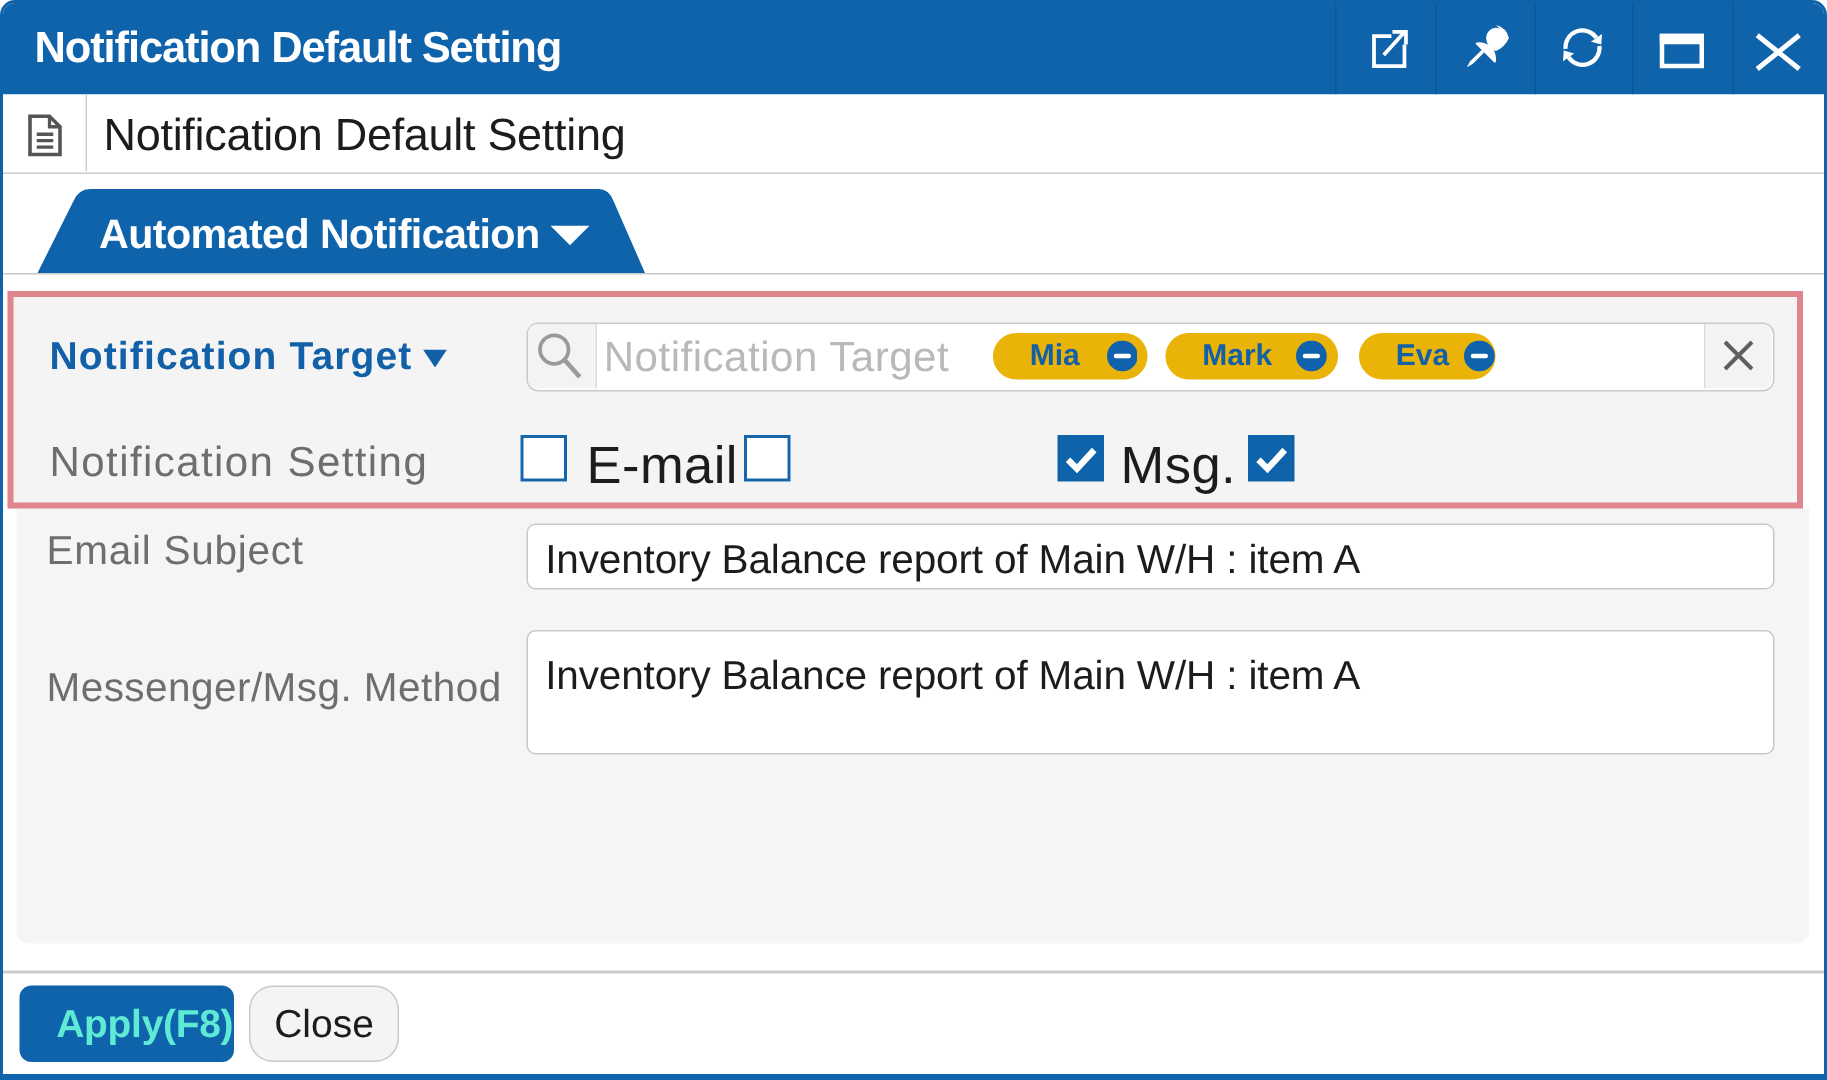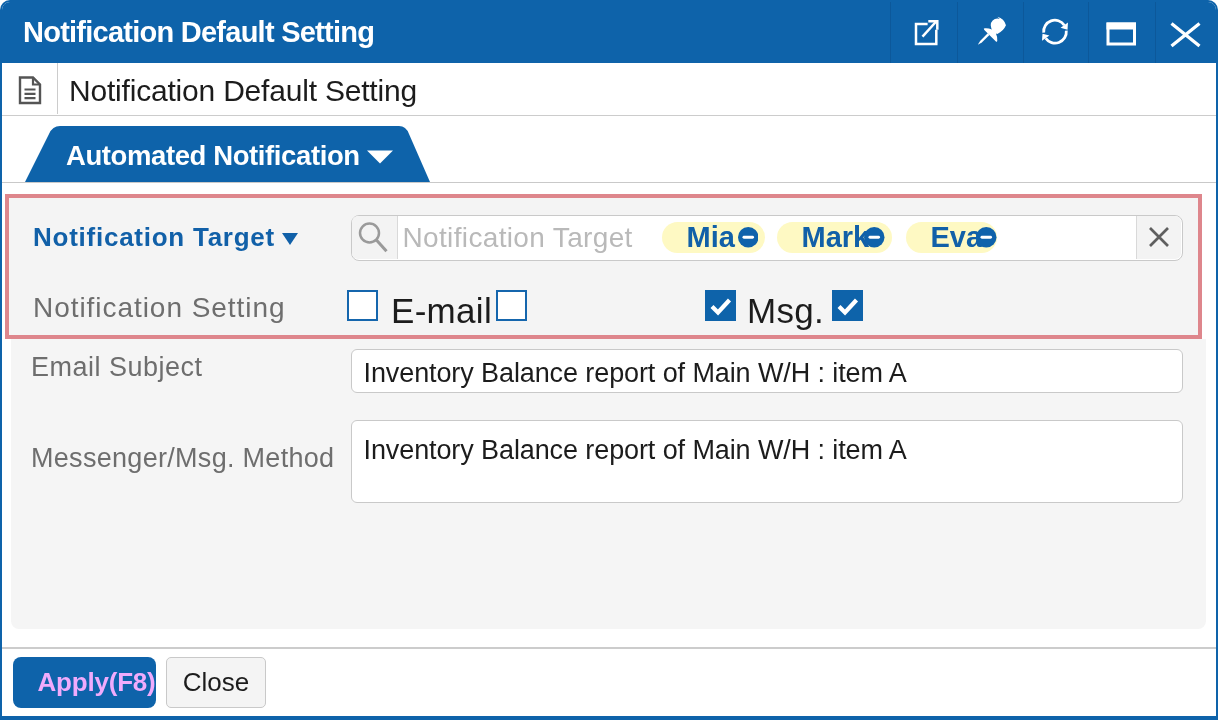--- a/index.html
+++ b/index.html
@@ -21,27 +21,27 @@
   .hline { position:absolute; left:0; top:179.5px; width:1214px; height:1.5px; background:#c9c9c9; }
   .graypanel { position:absolute; left:9px; top:337px; width:1195px; height:290px;
     background:#f5f5f5; border-radius:0 0 8px 8px; }
   .redbox { position:absolute; left:3px; top:191.5px; width:1197px; height:145px;
     background:#f4f4f4; border:4px solid #de868c; }
   .lbl-blue { position:absolute; color:#1160a8; font-size:26px; font-weight:bold; letter-spacing:0.75px; }
   .lbl-gray { position:absolute; color:#6e6e6e; }
   .input { position:absolute; background:#fff; border:1.5px solid #c9c9c9; }
   .footer-line { position:absolute; left:0; top:645px; width:1214px; height:1.5px; background:#cccccc; }
   .btn-apply { position:absolute; left:11px; top:655px; width:143px; height:51px;
-    background:#0e63aa; border-radius:8px; color:#f0abfc; font-size:26px; font-weight:bold;
+    background:#0e63aa; border-radius:8px; color:#5eead4; font-size:26px; font-weight:bold;
     letter-spacing:-0.2px; text-align:center; line-height:51px;padding-left:24px; }
   .btn-close { position:absolute; left:164px; top:655px; width:100px; height:51px;
-    background:#f4f4f4; border:1.5px solid #c9c9c9; border-radius:5px; color:#1c1c1c;
+    background:#f4f4f4; border:1.5px solid #c9c9c9; border-radius:16px; color:#1c1c1c;
     font-size:26px; text-align:center; line-height:48px; }
-  .pill { position:absolute; top:6.8px; height:31px; background:#fef9c3; border-radius:15.5px;
-    color:#1160a8; font-size:29px; font-weight:bold; line-height:31px; }
+  .pill { position:absolute; top:6.8px; height:31px; background:#eab308; border-radius:15.5px;
+    color:#1160a8; font-size:20px; font-weight:bold; line-height:31px; }
   .cb { position:absolute; width:31px; height:31px; top:288px; }
   .cb.off { background:#fff; border:2.5px solid #1566ad; }
   .cb.on  { background:#0e63aa; }
   .cbl { position:absolute; color:#1c1c1c; font-size:35px; letter-spacing:0.3px; top:289px; }
 </style>
 </head>
 <body>
 <div class="dlg">
 
   <div class="titlebar">

